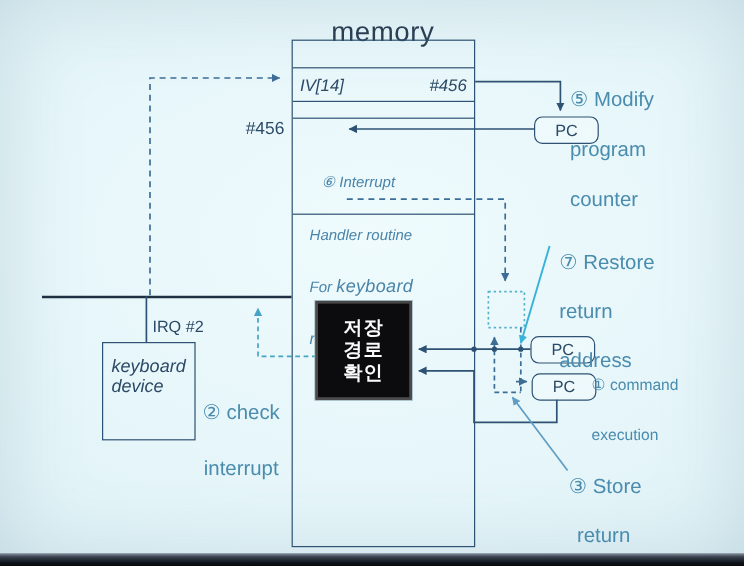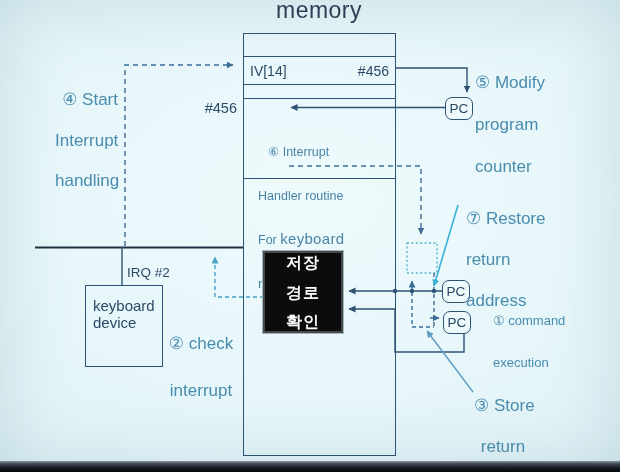--- a/index.html
+++ b/index.html
@@ -5,34 +5,34 @@
   html,body{margin:0;padding:0;background:#b9ccd4;}
   .stage{
     position:relative; width:620px; height:472px; overflow:hidden;
     font-family:"Liberation Sans", sans-serif;
     background:radial-gradient(120% 100% at 50% 42%, #effbfd 0%, #e3f4f8 55%, #d2e8ee 100%);
     box-shadow:inset 0 0 70px rgba(90,130,150,.22);
   }
   .wires{position:absolute;left:0;top:0;z-index:1;}
   .lbl{position:absolute;z-index:2;color:#4a8cae;font-size:17px;line-height:13.5px;white-space:pre;}
   .navy{color:#2b4a66;}
-  .box{position:absolute;z-index:2;border:1.4px solid #2e5273;background:transparent;box-sizing:border-box;}
+  .box{position:absolute;z-index:2;border:1.4px solid #2e5273;background:transparent;box-sizing:border-box;font-style:italic;}
   .hdiv{position:absolute;left:0;right:0;height:0;border-top:1.3px solid #2e5273;}
-  .title{left:243px;top:4px;width:152px;text-align:center;font-size:23px;letter-spacing:.5px;color:#2a3f53;}
+  .title{left:243px;top:20px;width:152px;text-align:center;font-size:23px;letter-spacing:.5px;color:#2a3f53;}
   .ivrow{position:absolute;left:0;top:24px;width:100%;height:26px;display:flex;align-items:center;
          justify-content:space-between;padding:0 6px;box-sizing:border-box;font-size:14px;color:#2b4a66;}
   .handler{position:absolute;left:14px;top:82px;font-size:12.5px;line-height:14.5px;color:#4a84a8;white-space:pre;}
   .kbd-font{font-size:15px;letter-spacing:.3px;}
   .rti-font{font-size:13.5px;}
-  .pc{position:absolute;z-index:2;width:28px;height:23px;border:1.4px solid #2e5273;border-radius:7px;
+  .pc{position:absolute;z-index:2;width:54px;height:23px;border:1.4px solid #2e5273;border-radius:7px;
       display:flex;align-items:center;justify-content:center;font-size:13.5px;color:#2b4a66;
       background:rgba(243,252,254,.55);box-sizing:border-box;}
   .stamp{position:absolute;z-index:3;left:263px;top:251px;width:80px;height:82px;background:#0c0c0e;
          border:2px solid #4a4a4a;box-shadow:0 0 0 1px #9fb8c0;box-sizing:border-box;
-         display:flex;flex-direction:column;align-items:center;justify-content:space-between;}
+         display:flex;flex-direction:column;align-items:center;justify-content:center;}
   .stamp div{color:#fafafa;font-weight:bold;font-size:16px;line-height:19px;letter-spacing:1px;}
   .kb-box{left:85px;top:285px;width:78px;height:82px;padding:11px 0 0 7px;font-size:15px;line-height:17px;color:#2b4a66;}
   .bottom-bar{position:absolute;z-index:4;left:0;top:461px;width:620px;height:11px;
       background:linear-gradient(180deg,#8a95a1 0%,#39424e 28%,#10151c 70%,#05070a 100%);}
   .ctr{text-align:center;}
   .rgt{text-align:right;}
 </style>
 </head>
 <body>
 
@@ -104,25 +104,20 @@
       <span>#456</span>
     </div>
     <div class="handler">
       <div style="padding-left:10px;">⑥ Interrupt</div>
       <div>Handler routine</div>
       <div><span>For</span> <span class="kbd-font">keyboard</span></div>
       <div class="rti-font">rti</div>
     </div>
   </div>
 
-  <div class="lbl rgt" style="left:55px;top:66px;width:63px;">
-    <div>④ Start</div>
-    <div>Interrupt</div>
-    <div>handling</div>
-  </div>
   <div class="lbl rgt navy" style="left:181px;top:102px;width:56px;font-size:14.5px;">#456</div>
   <div class="lbl navy" style="left:127px;top:266px;font-size:13.5px;">IRQ #2</div>
 
   <div class="box kb-box">
     <div>keyboard</div>
     <div>device</div>
   </div>
 
   <div class="lbl ctr" style="left:167px;top:305px;width:68px;line-height:15.5px;">
     <div>② check</div>

